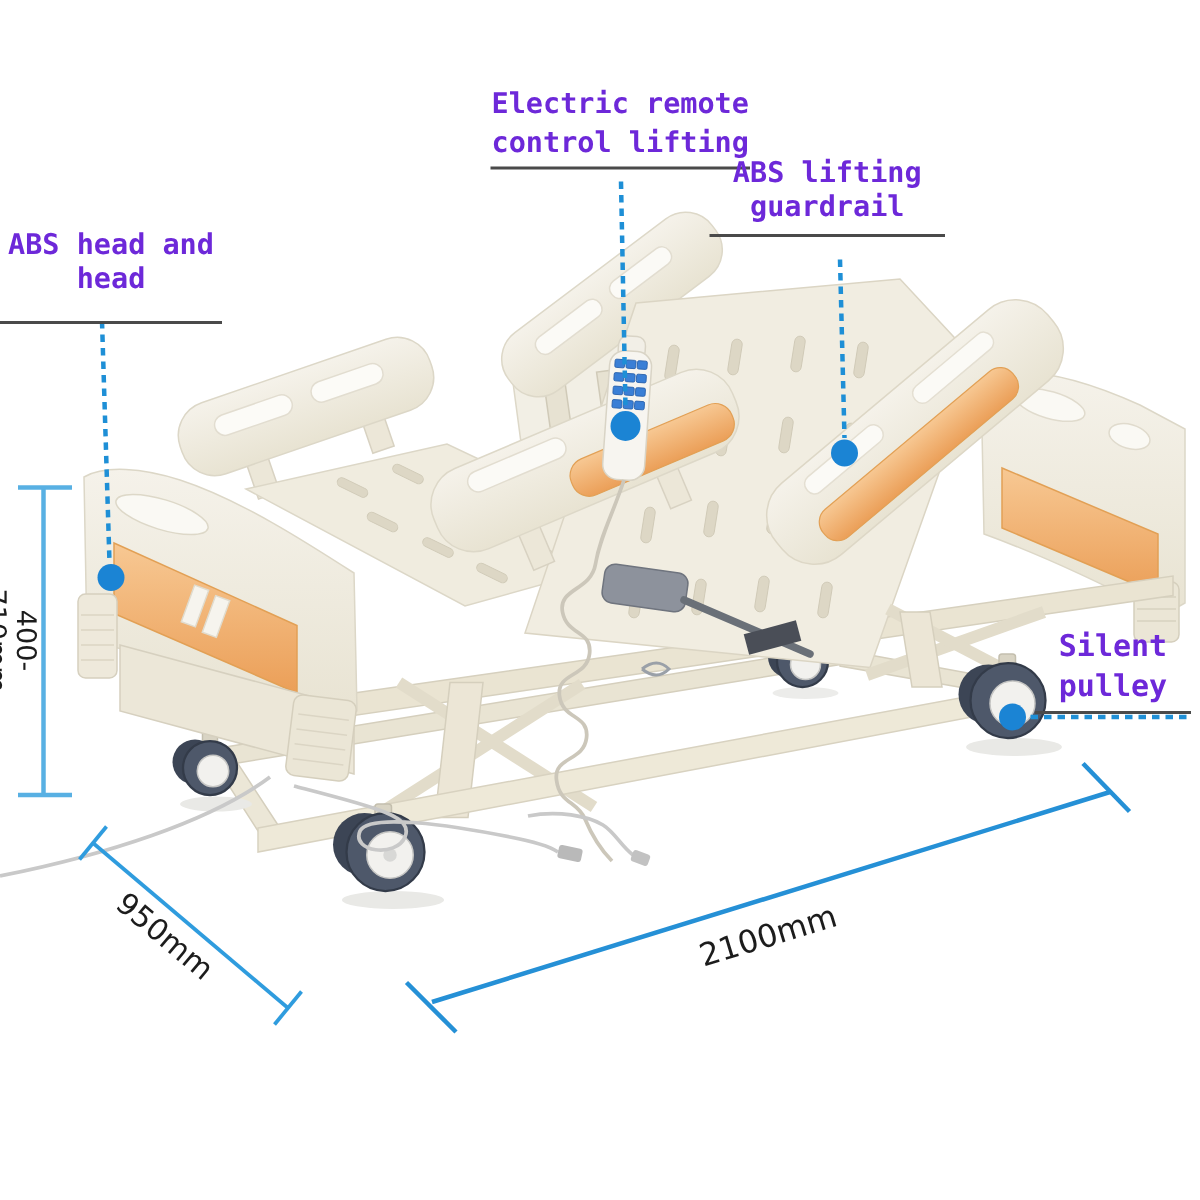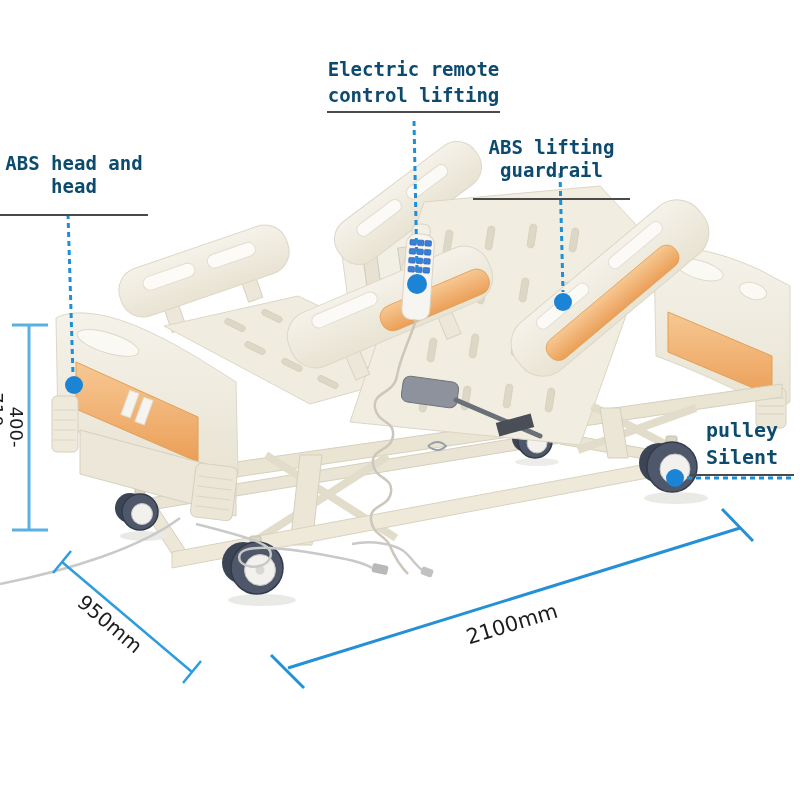--- a/index.html
+++ b/index.html
@@ -1,23 +1,23 @@
 <!DOCTYPE html>
 <html><head>
 <meta charset="utf-8">
 <style>
   html,body{margin:0;padding:0;background:#fff;}
   .canvas{position:relative;width:800px;height:800px;background:#ffffff;overflow:hidden;
           font-family:"DejaVu Sans Mono", monospace;}
   svg{position:absolute;left:0;top:0;}
   .label{position:absolute;font-family:"DejaVu Sans Mono", monospace;font-weight:bold;
-         color:#0c4a6e;text-align:center;border-bottom:2px solid #4a4a4a;}
+         color:#6d28d9;text-align:center;border-bottom:2px solid #4a4a4a;}
   .label div{white-space:nowrap;}
   .lbl-remote   {left:327px;top:56px;width:173px;font-size:19px;line-height:26px;padding-bottom:3px;}
-  .lbl-guardrail{left:473px;top:136px;width:157px;font-size:19px;line-height:23px;padding-bottom:16px;}
+  .lbl-guardrail{left:473px;top:104px;width:157px;font-size:19px;line-height:23px;padding-bottom:6px;}
   .lbl-head     {left:0px;top:152px;width:148px;font-size:19px;line-height:23px;padding-bottom:16px;}
   .lbl-pulley   {left:690px;top:417px;width:104px;font-size:20px;line-height:27px;padding-bottom:3px;}
   .dim{position:absolute;font-family:"DejaVu Sans", sans-serif;color:#1c1c1c;text-align:center;}
   .dim-height{left:-39px;top:417px;width:110px;height:20px;line-height:20px;font-size:18px;
               transform:rotate(90deg);}
   .dim-width {left:70px;top:613px;width:80px;height:22px;line-height:22px;font-size:20px;
               transform:rotate(40deg);}
   .dim-length{left:457px;top:612px;width:110px;height:24px;line-height:24px;font-size:21px;
               transform:rotate(-17deg);}
 </style>
@@ -267,21 +267,21 @@
   <div>ABS lifting</div>
   <div>guardrail</div>
 </div>
 
 <div class="label lbl-head">
   <div>ABS head and</div>
   <div>head</div>
 </div>
 
 <div class="label lbl-pulley">
+  <div>Silent</div>
   <div>pulley</div>
-  <div>Silent</div>
 </div>
 
 <div class="dim dim-height">400-710mm</div>
 <div class="dim dim-width">950mm</div>
 <div class="dim dim-length">2100mm</div>
 
 </div>
 
 </body></html>

